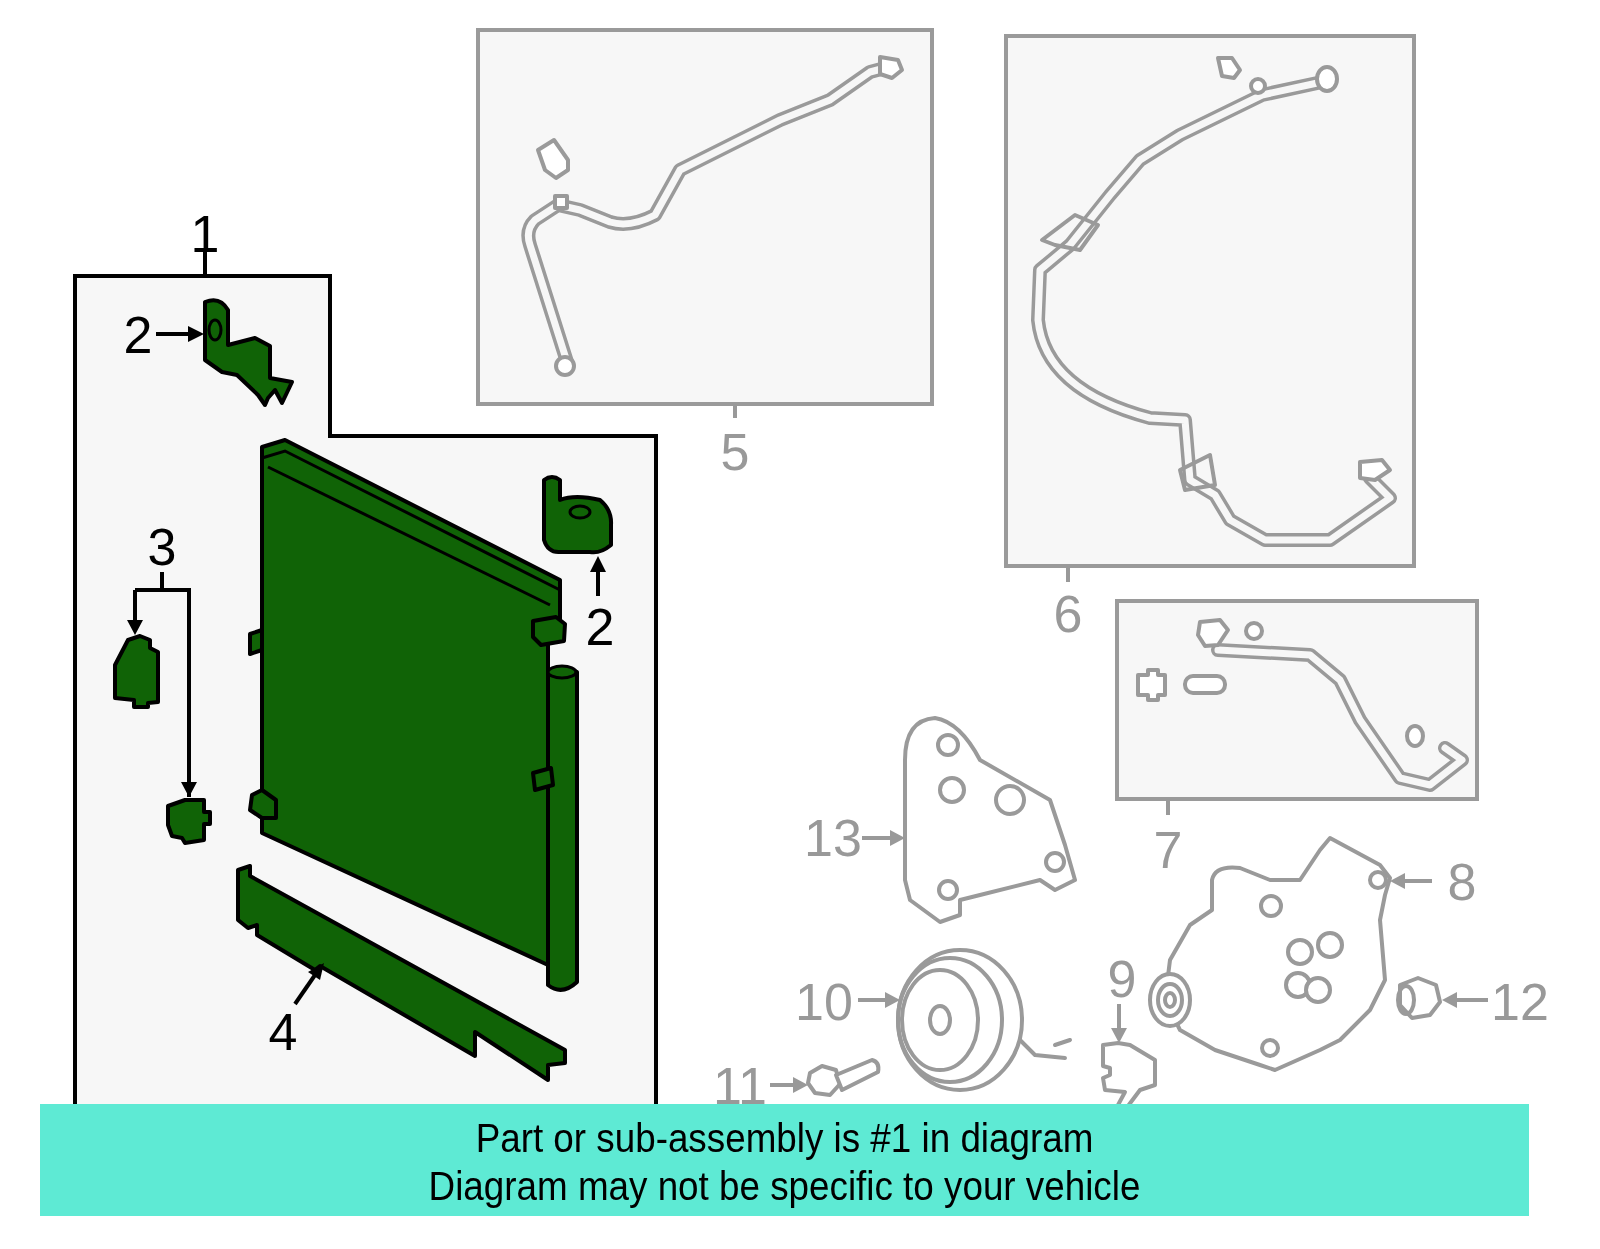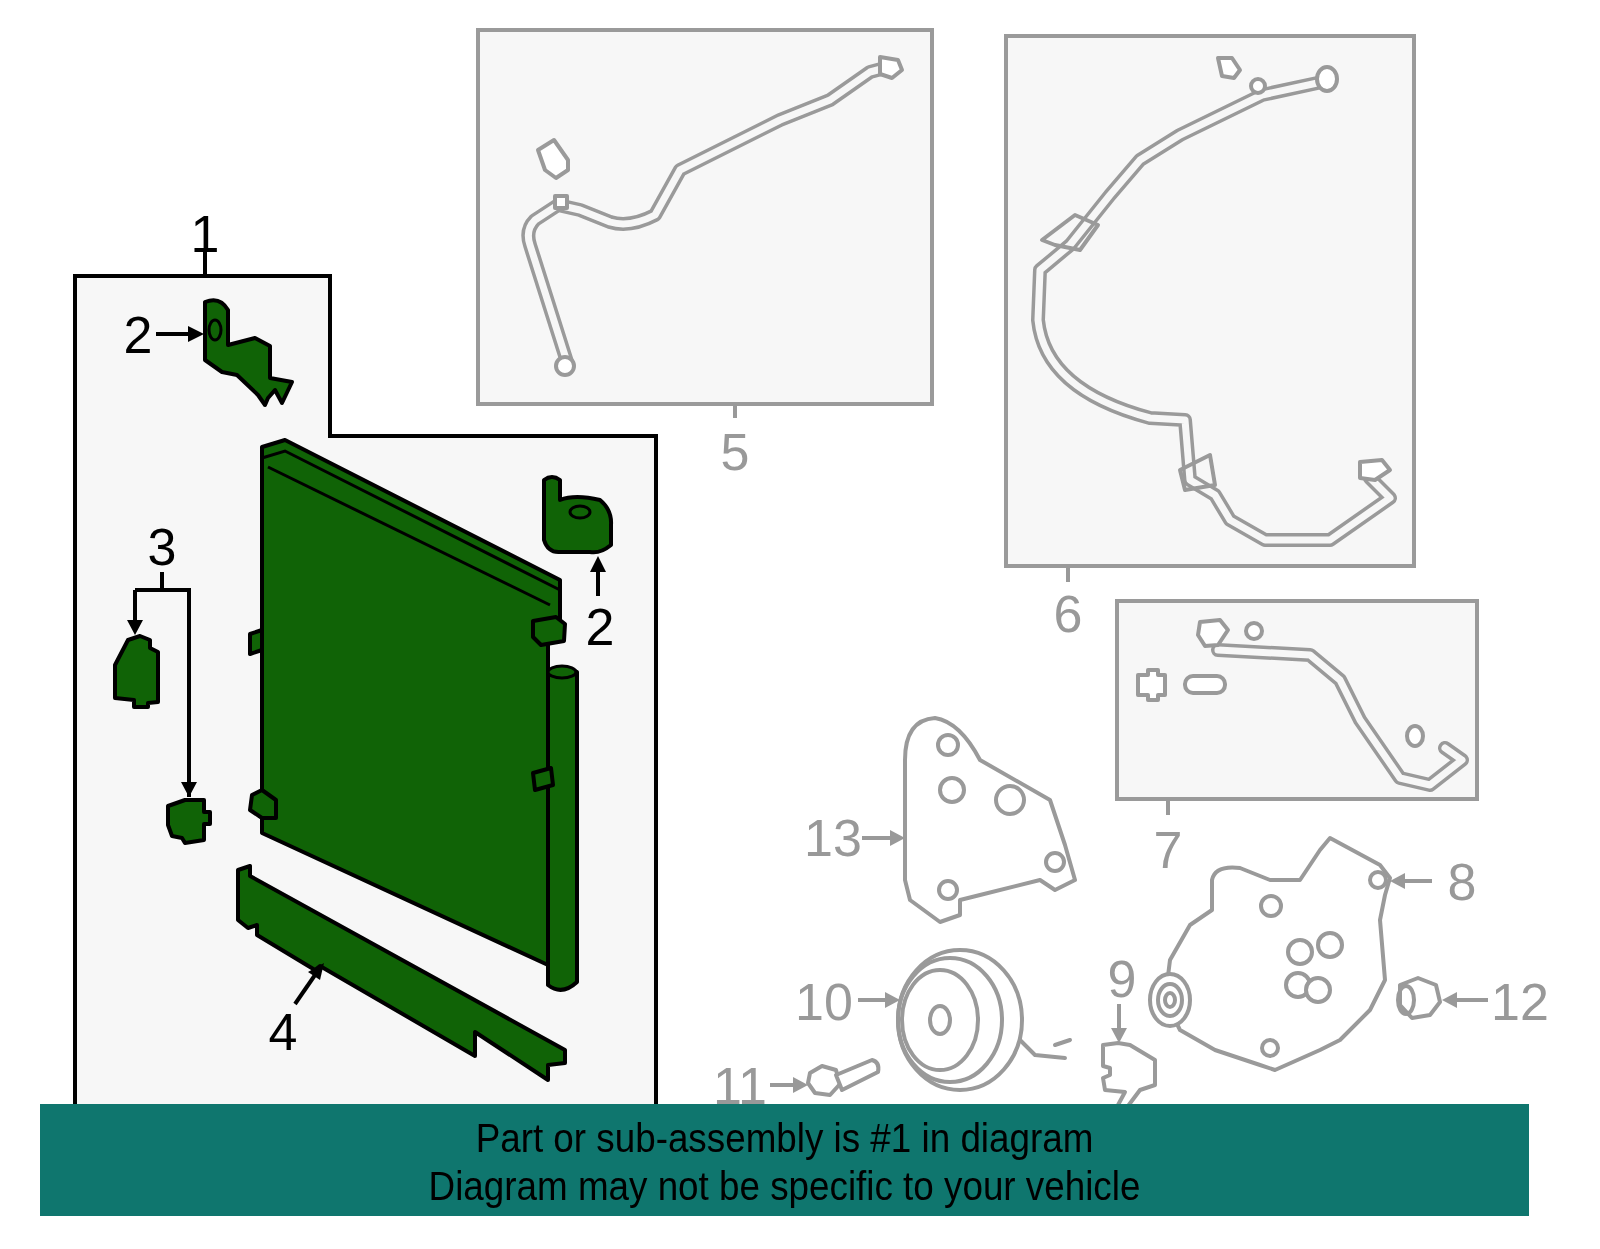--- a/index.html
+++ b/index.html
@@ -11,21 +11,21 @@
     .gray-part { fill: none; stroke: #9a9a9a; stroke-width: 4; stroke-linejoin: round; stroke-linecap: round; }
     .gray-part-fill { fill: #ffffff; stroke: #9a9a9a; stroke-width: 4; stroke-linejoin: round; }
     .tube-outer { fill: none; stroke: #9a9a9a; stroke-width: 14; stroke-linecap: round; stroke-linejoin: round; }
     .tube-inner { fill: none; stroke: #f7f7f7; stroke-width: 7; stroke-linecap: round; stroke-linejoin: round; }
     .green-part { fill: #106306; stroke: #000000; stroke-width: 4; stroke-linejoin: round; }
     .green-line { fill: none; stroke: #000000; stroke-width: 3; }
     .leader-black { stroke: #000000; stroke-width: 4; fill: none; }
     .leader-gray  { stroke: #999999; stroke-width: 4; fill: none; }
     .banner {
       position: absolute; left: 40px; top: 1104px; width: 1489px; height: 112px;
-      background: #0f766e; color: #000000; text-align: center;
+      background: #5eead4; color: #000000; text-align: center;
       font-family: "Liberation Sans", sans-serif; font-size: 40px; line-height: 48px;
       padding-top: 10px; box-sizing: border-box;
     }
     .banner div { transform: scaleX(0.92); }
   </style>
 </head>
 <body>
 
 <svg id="diagram" viewBox="0 0 1600 1249" xmlns="http://www.w3.org/2000/svg">
 

